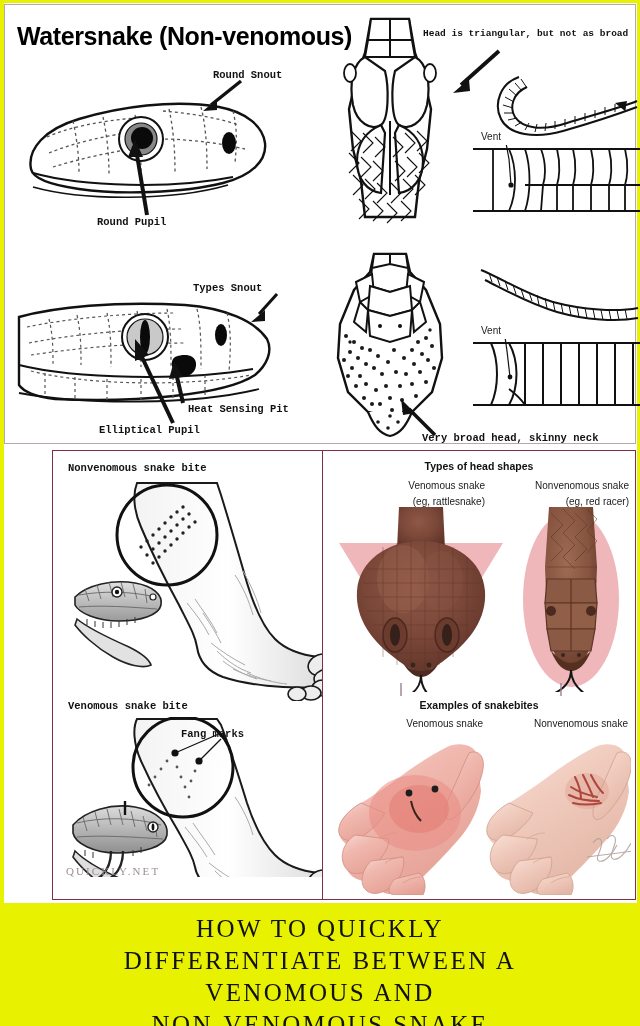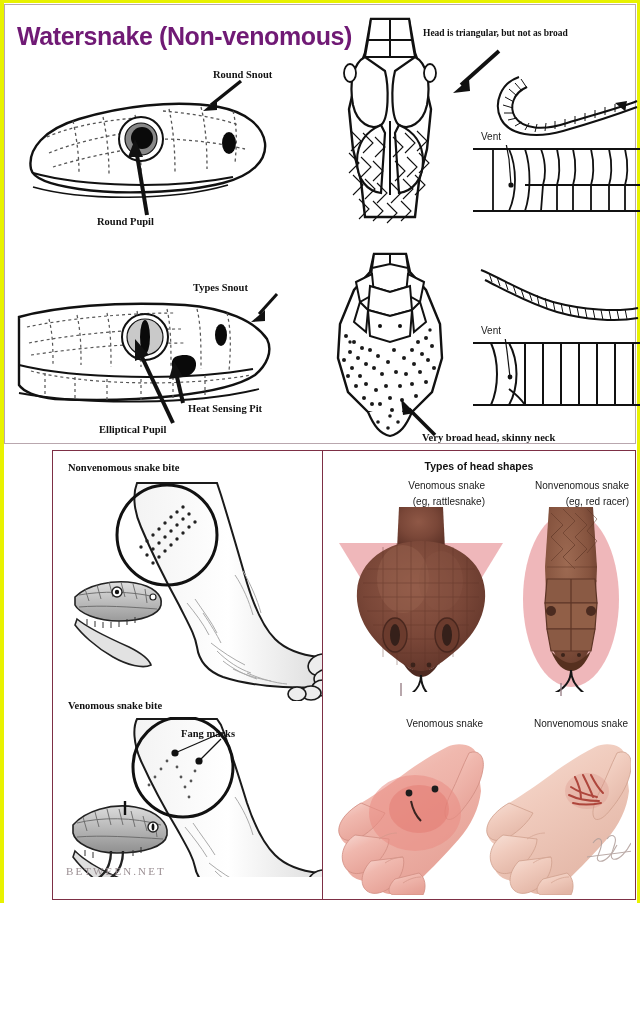--- a/index.html
+++ b/index.html
@@ -57,30 +57,30 @@
     padding-top:10px;
     white-space:pre-line;
   }
 
   
   .sec-title {
     position:absolute;
     font-family:"Liberation Sans", sans-serif;
     font-weight:bold;
     font-size:25px;
-    color:#701a75;
+    color:#000000;
     letter-spacing:-0.4px;
     white-space:nowrap;
   }
   .title-1 { left:12px; top:17px; }
   .title-2 { left:12px; top:245px; }
 
   .lbl {
     position:absolute;
-    font-family:Liberation Serif, serif;
+    font-family:Liberation Mono, monospace;
     font-weight:bold;
     font-size:10.5px;
     color:#111;
     white-space:nowrap;
   }
   .lbl-thin {
     position:absolute;
     font-family:"Liberation Sans", sans-serif;
     font-size:10px;
     color:#222;
@@ -609,21 +609,21 @@
           <path d="M52 134 C52 146 48 156 38 162" stroke="#222" stroke-width="2.4" fill="none"></path>
           <g stroke="#333" stroke-width="1">
             <path d="M14 133 L14 139 M22 135 L22 141 M62 133 L62 139 M70 130 L70 136"></path>
           </g>
         </g>
       </svg>
     </div>
 
     <div class="lbl bl-fang">Fang marks</div>
 
-    <div class="bl-credit">BETWEEN.NET</div>
+    <div class="bl-credit">QUICKLY.NET</div>
   </div>
 
   <div class="panel panel-right">
 
     <div class="br-heading br-h1">Types of head shapes</div>
     <div class="br-sub br-s1">Venomous snake
 (eg, rattlesnake)</div>
     <div class="br-sub br-s2">Nonvenomous snake
 (eg, red racer)</div>
 
@@ -712,20 +712,21 @@
         <path d="M58 163 C58 173 52 181 42 186" stroke="#161616" stroke-width="2" fill="none"></path>
         <path d="M58 163 C58 173 64 181 72 187" stroke="#161616" stroke-width="2" fill="none"></path>
       </svg>
     </div>
 
     <svg class="art" style="left:0px; top:232px;" width="312" height="14">
       <line x1="78" y1="0" x2="78" y2="13" stroke="#9a8289" stroke-width="1.4"></line>
       <line x1="238" y1="0" x2="238" y2="13" stroke="#9a8289" stroke-width="1.4"></line>
     </svg>
 
+    <div class="br-heading br-h2">Examples of snakebites</div>
     <div class="br-sub br-s3">Venomous snake</div>
     <div class="br-sub br-s4">Nonvenomous snake</div>
 
     <div class="art" style="left:4px; top:288px;">
       <svg width="304" height="156" viewBox="0 0 304 156">
         <defs>
           <linearGradient id="handV" x1="0" y1="0" x2="0.6" y2="1">
             <stop offset="0%" stop-color="#f7d8d2"></stop>
             <stop offset="40%" stop-color="#f0b8ae"></stop>
             <stop offset="100%" stop-color="#e6a196"></stop>
@@ -803,14 +804,20 @@
           <g stroke="#b09e9a" stroke-width="1.1" fill="none" opacity="0.85">
             <path d="M118 104 C124 96 128 100 126 108 C124 116 120 120 124 122 C130 124 138 114 142 106"></path>
             <path d="M132 100 C136 94 142 96 140 104 C138 112 134 118 138 120 C144 122 152 112 156 104"></path>
             <path d="M112 118 C126 116 144 114 158 112"></path>
           </g>
         </g>
       </svg>
     </div>
   </div>
 
+  <div class="banner">
+    <div class="banner-inner">HOW TO QUICKLY
+DIFFERENTIATE BETWEEN A
+VENOMOUS AND
+NON-VENOMOUS SNAKE</div>
+  </div>
 
 </div>
 
 </body></html>

